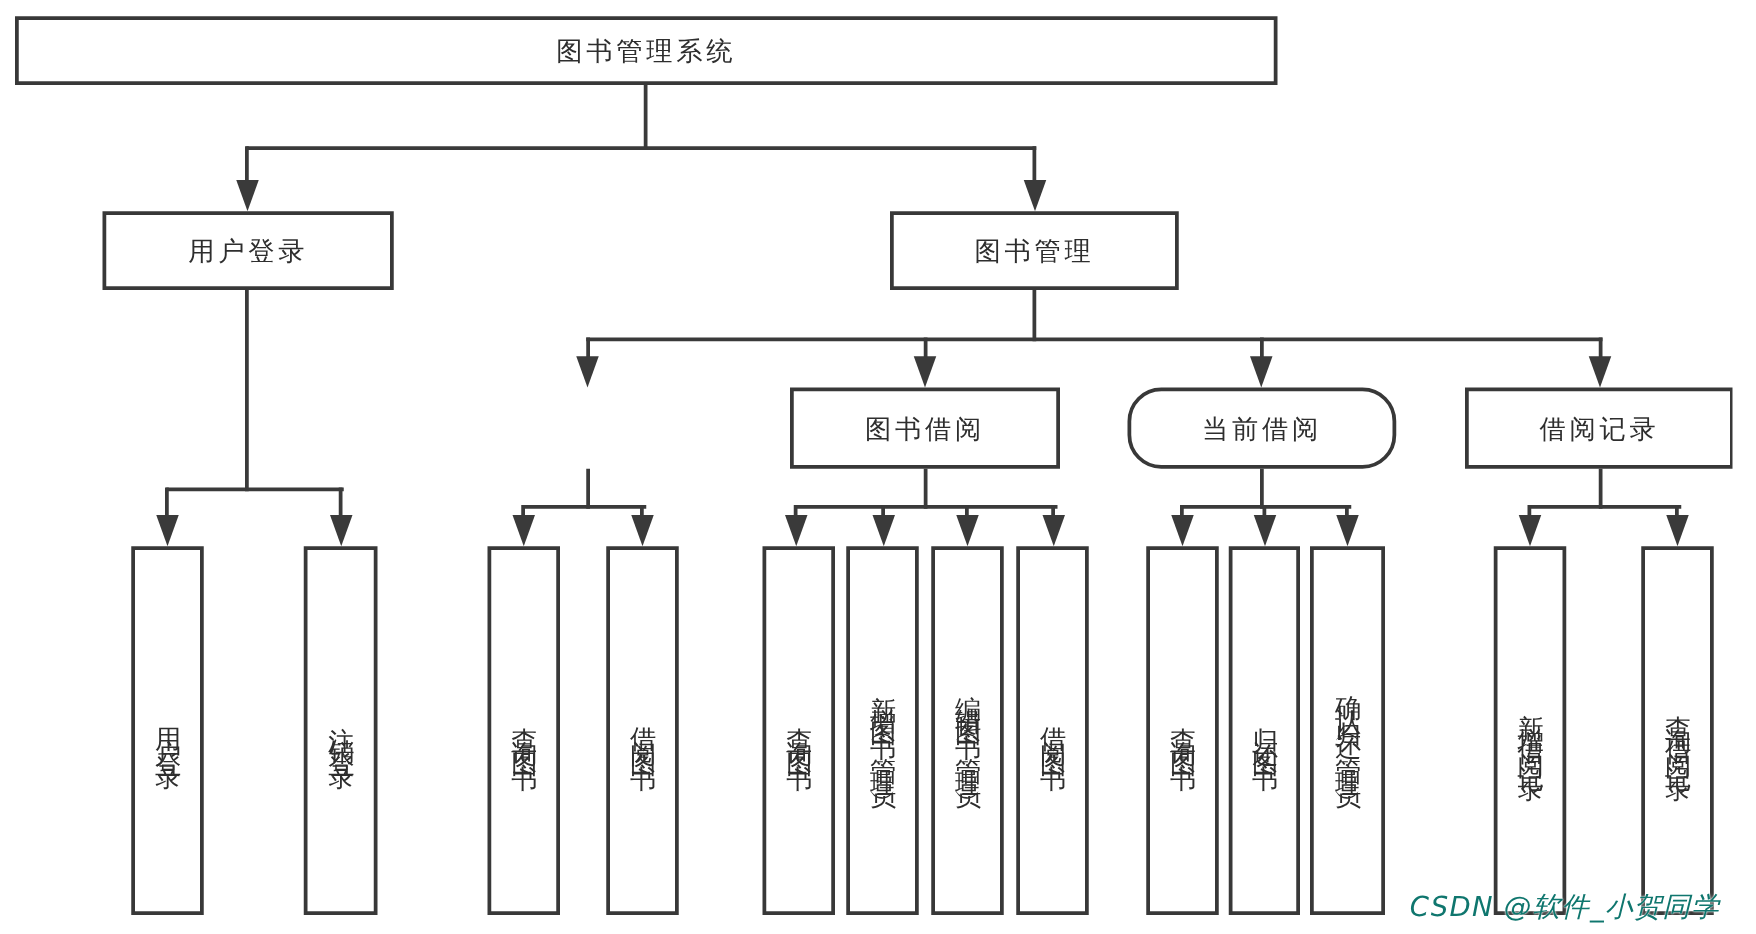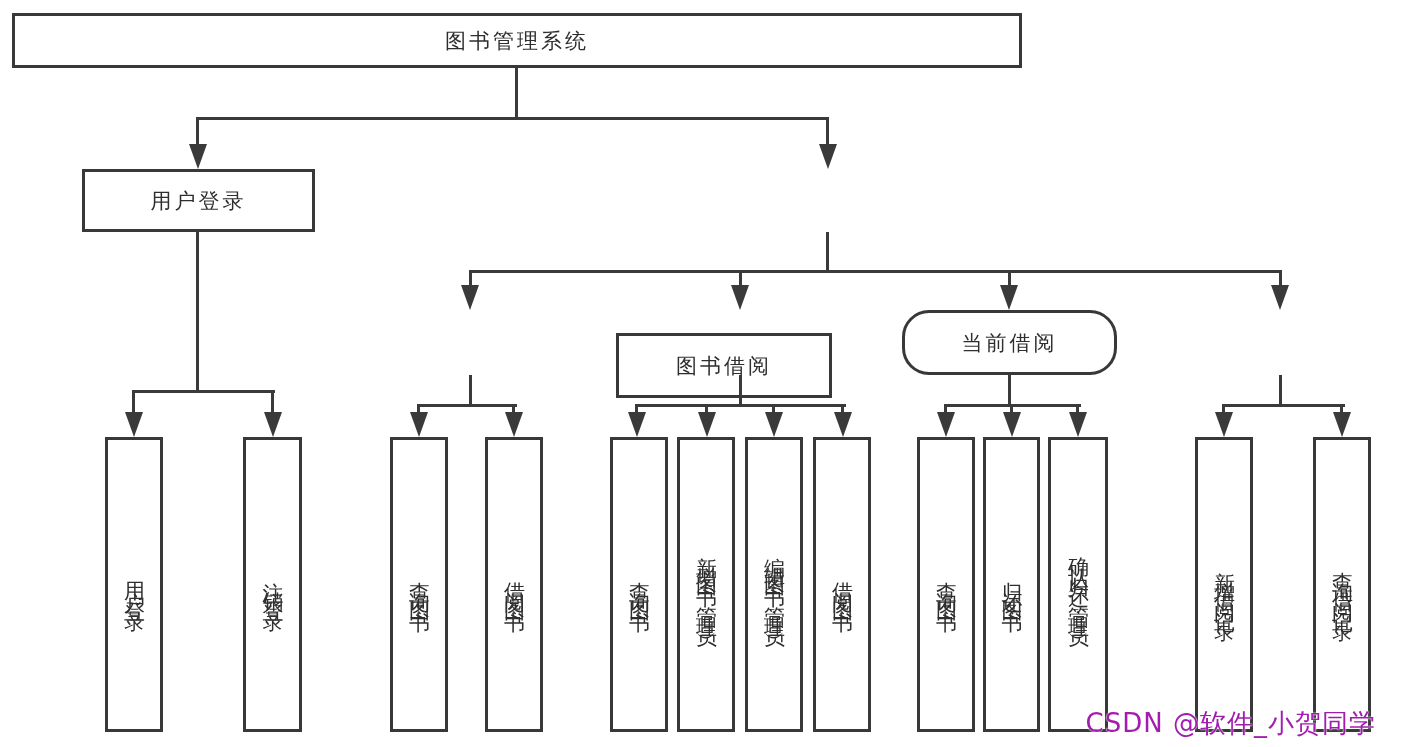--- a/index.html
+++ b/index.html
@@ -45,50 +45,57 @@
     position: absolute;
     width: 0; height: 0;
     border-left: 9px solid transparent;
     border-right: 9px solid transparent;
     border-top: 25px solid #3a3a3a;
   }
   .watermark {
     position: absolute;
     right: 10px;
     bottom: 6px;
-    font-size: 26px;
+    font-size: 22px;
     letter-spacing: 1px;
-    color: #a21caf;
+    color: #0f766e;
     text-shadow: 0 0 2px #ffffff, 0 0 1px #ffffff;
     white-space: nowrap;
+    font-style: italic;
   }
 </style>
 </head>
 <body>
 
 <div class="canvas">
 
   <div class="box h" style="left:12px; top:13px; width:1010px; height:55px;">
     <span>图书管理系统</span>
   </div>
 
   <div class="box h" style="left:82px; top:169px; width:233px; height:63px;">
     <span>用户登录</span>
   </div>
 
-
-
-  <div class="box h" style="left:616px; top:310px; width:216px; height:65px;margin-top:23px;">
+  <div class="box h" style="left:712px; top:169px; width:231px; height:63px;">
+    <span>图书管理</span>
+  </div>
+
+
+  <div class="box h" style="left:632px; top:310px; width:216px; height:65px;">
     <span>图书借阅</span>
   </div>
 
   <div class="box h" style="left:902px; top:310px; width:215px; height:65px;border-radius:27px;">
     <span>当前借阅</span>
   </div>
 
+  <div class="box h" style="left:1172px; top:310px; width:215px; height:65px;">
+    <span>借阅记录</span>
+  </div>
 
   <div class="box v" style="left:105px; top:437px; width:58px; height:295px;">
     <span>用户登录</span>
   </div>
   <div class="box v" style="left:243px; top:437px; width:59px; height:295px;">
     <span>注销登录</span>
   </div>
 
   <div class="box v" style="left:390px; top:437px; width:58px; height:295px;">
     <span>查询图书</span>

